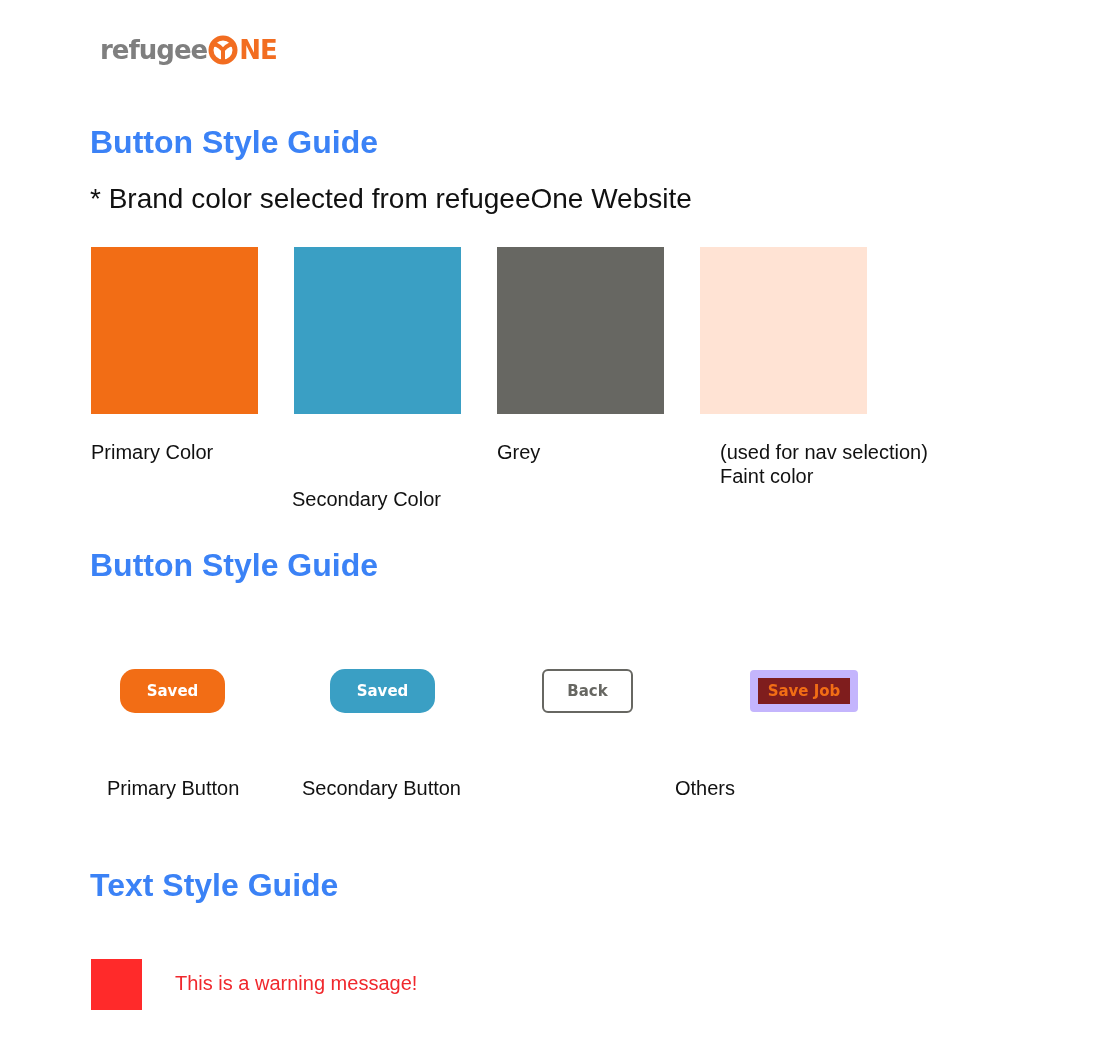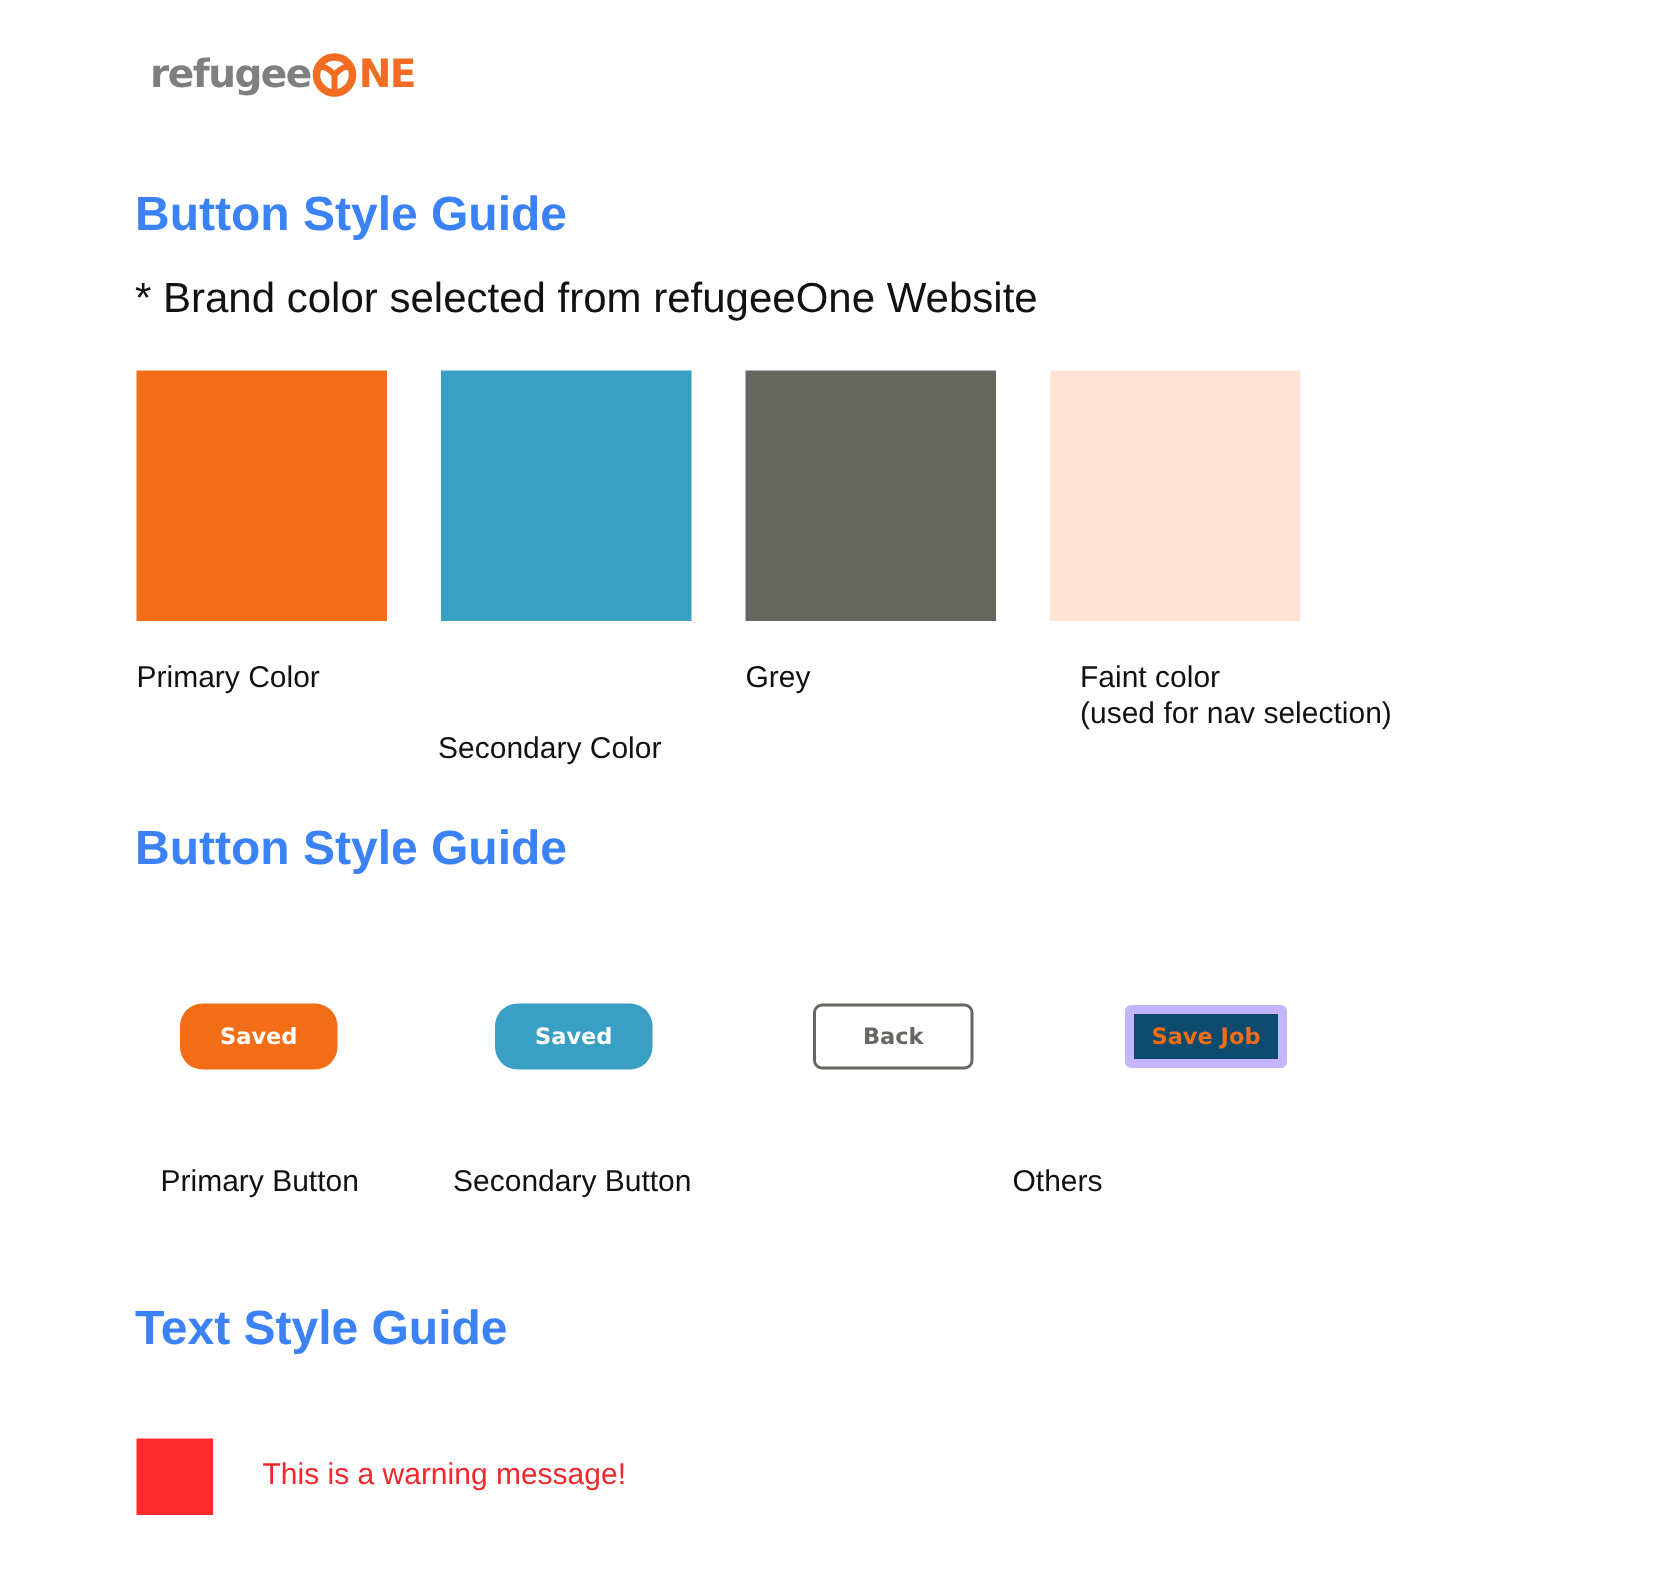--- a/index.html
+++ b/index.html
@@ -35,30 +35,30 @@
 
 <div class="abs swatch" style="left:91px; background:#f26d15;"></div>
 <div class="abs swatch" style="left:294px; background:#3a9fc4;"></div>
 <div class="abs swatch" style="left:497px; background:#676762;"></div>
 <div class="abs swatch" style="left:700px; background:#ffe3d4;"></div>
 
 <div class="abs swatch-label" style="left:91px; width:165px;">Primary Color</div>
 <div class="abs swatch-label" style="left:292px; width:169px;margin-top:47px;">Secondary Color</div>
 <div class="abs swatch-label" style="left:497px; width:161px;">Grey</div>
 <div class="abs swatch-label" style="left:720px; text-align:left;">
+  <div>(used for nav selection)</div>
   <div>Faint color</div>
-  <div>(used for nav selection)</div>
 </div>
 
 <div class="abs h2" style="top:547px;">Button Style Guide</div>
 
 <div class="abs btn" style="left:120px; top:669px; width:105px; height:44px; background:#f26d15; color:#fff;">Saved</div>
 <div class="abs btn" style="left:330px; top:669px; width:105px; height:44px; background:#3a9fc4; color:#fff;">Saved</div>
-<div class="abs btn" style="left:542px; top:669px; width:107px; height:44px; background:#fff; border:2px solid #676762; color:#676762; border-radius:6px;">Back</div>
-<div class="abs btn" style="left:750px; top:670px; width:108px; height:42px; background:#0c4a6e; border:6px solid #c4b5fd; color:#f26d15; border-radius:4px;">Save Job</div>
+<div class="abs btn" style="left:542px; top:669px; width:91px; height:44px; background:#fff; border:2px solid #676762; color:#676762; border-radius:6px;">Back</div>
+<div class="abs btn" style="left:750px; top:670px; width:108px; height:42px; background:#7f1d1d; border:8px solid #c4b5fd; color:#f26d15; border-radius:4px;">Save Job</div>
 
 <div class="abs btn-label" style="left:107px;">Primary Button</div>
 <div class="abs btn-label" style="left:302px;">Secondary Button</div>
 <div class="abs btn-label" style="left:675px;">Others</div>
 
 <div class="abs h2" style="top:867px;">Text Style Guide</div>
 
 <div class="abs warn-box"></div>
 <div class="abs warn-text">This is a warning message!</div>
 

